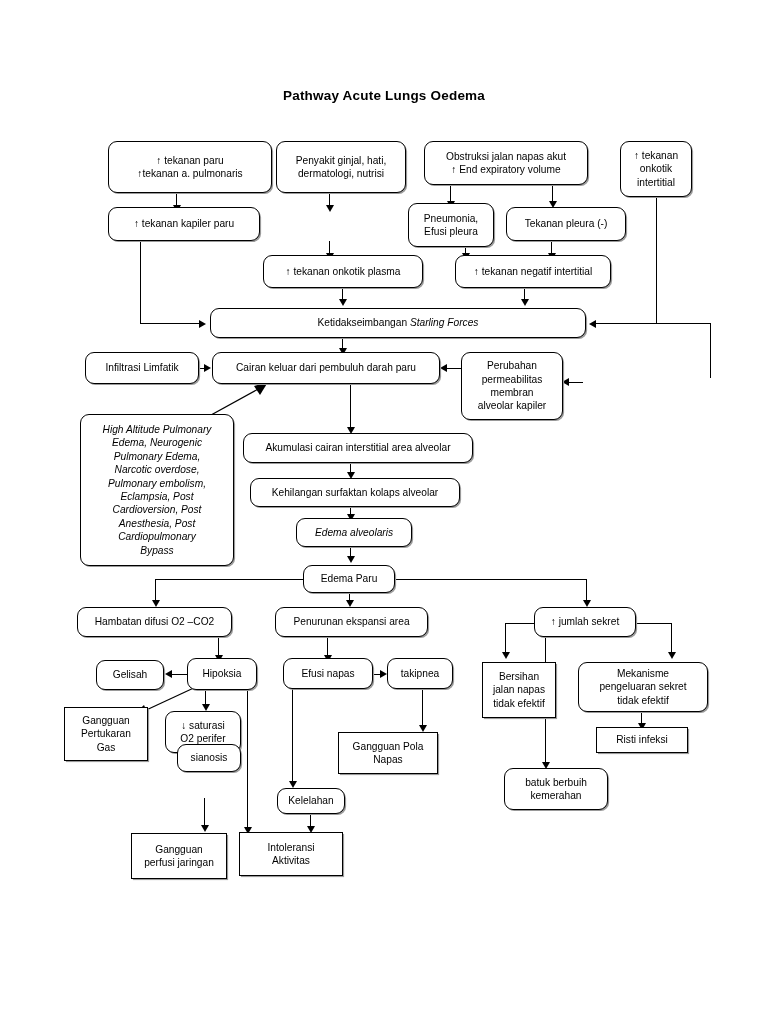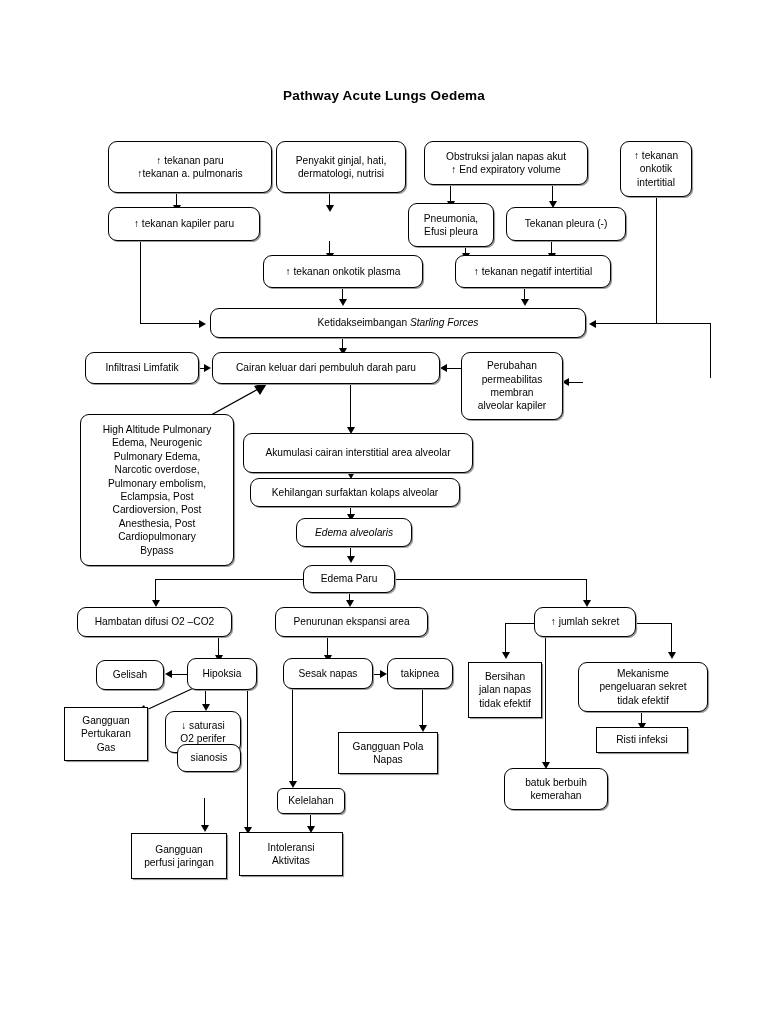--- a/index.html
+++ b/index.html
@@ -184,33 +184,33 @@
 
   <div class="ln lnh" style="left:446px; top:367.5px; width:16px;"></div>
   <div class="arw left" style="left:440px; top:364px;"></div>
 
   <div class="ln lnh" style="left:568px; top:381.5px; width:15px;"></div>
   <div class="arw left" style="left:562px; top:378px;"></div>
 
   <div class="ln lnv" style="left:710px; top:323px; height:55px;"></div>
   <div class="ln lnh" style="left:657px; top:323px; width:54px;"></div>
 
-  <div class="node round" style="left:80px; top:414px; width:154px; height:152px;">
+  <div class="node round" style="left:80px; top:414px; width:154px; height:152px;font-style:italic;">
     <span class="txt">High Altitude Pulmonary<br>Edema, Neurogenic<br>Pulmonary Edema,<br>Narcotic overdose,<br>Pulmonary embolism,<br>Eclampsia, Post<br>Cardioversion, Post<br>Anesthesia, Post<br>Cardiopulmonary<br>Bypass</span>
   </div>
 
   <svg class="diag" style="left:200px; top:380px; width:70px; height:42px;" viewBox="0 0 70 42">
     <line x1="2" y1="40" x2="60" y2="8" stroke="#000" stroke-width="1.2"></line>
     <polygon points="68,2 54,6 60,15" fill="#000"></polygon>
   </svg>
 
   <div class="ln lnv" style="left:350px; top:384px; height:46px;"></div>
   <div class="arw down" style="left:346.6px; top:427px;"></div>
 
-  <div class="node round" style="left:243px; top:433px; width:230px; height:40px;">
+  <div class="node round" style="left:243px; top:433px; width:230px; height:30px;">
     <span class="txt">Akumulasi cairan interstitial area alveolar</span>
   </div>
 
   <div class="ln lnv" style="left:350px; top:463px; height:12px;"></div>
   <div class="arw down" style="left:346.6px; top:472px;"></div>
 
   <div class="node round" style="left:250px; top:478px; width:210px; height:29px;">
     <span class="txt">Kehilangan surfaktan kolaps alveolar</span>
   </div>
 
@@ -268,28 +268,28 @@
 
   <div class="node round" style="left:96px; top:660px; width:68px; height:30px;">
     <span class="txt">Gelisah</span>
   </div>
 
   <div class="node round" style="left:187px; top:658px; width:70px; height:32px;">
     <span class="txt">Hipoksia</span>
   </div>
 
   <div class="node round" style="left:283px; top:658px; width:90px; height:31px;">
-    <span class="txt">Sesak napas</span>
+    <span class="txt">Efusi napas</span>
   </div>
 
   <div class="node round" style="left:387px; top:658px; width:66px; height:31px;">
     <span class="txt">takipnea</span>
   </div>
 
-  <div class="node rect" style="left:468px; top:662px; width:74px; height:56px;">
+  <div class="node rect" style="left:482px; top:662px; width:74px; height:56px;">
     <span class="txt">Bersihan<br>jalan napas<br>tidak efektif</span>
   </div>
 
   <div class="node round" style="left:578px; top:662px; width:130px; height:50px;">
     <span class="txt">Mekanisme<br>pengeluaran sekret<br>tidak efektif</span>
   </div>
 
   <div class="ln lnh" style="left:172px; top:673.5px; width:16px;"></div>
   <div class="arw left" style="left:165px; top:670px;"></div>
 
@@ -336,21 +336,21 @@
   <div class="arw down" style="left:201.6px; top:763px;"></div>
 
   <div class="node round" style="left:177px; top:744px; width:64px; height:28px;">
     <span class="txt">sianosis</span>
   </div>
 
   <div class="node round" style="left:504px; top:768px; width:104px; height:42px;">
     <span class="txt">batuk berbuih<br>kemerahan</span>
   </div>
 
-  <div class="node round" style="left:277px; top:788px; width:68px; height:26px;border-radius:6px;">
+  <div class="node round" style="left:277px; top:788px; width:68px; height:26px;">
     <span class="txt">Kelelahan</span>
   </div>
 
   <div class="ln lnv" style="left:204px; top:798px; height:30px;"></div>
   <div class="arw down" style="left:200.6px; top:825px;"></div>
 
   <div class="ln lnv" style="left:310px; top:814px; height:16px;"></div>
   <div class="arw down" style="left:306.6px; top:826px;"></div>
 
   <div class="node rect" style="left:131px; top:833px; width:96px; height:46px;">

